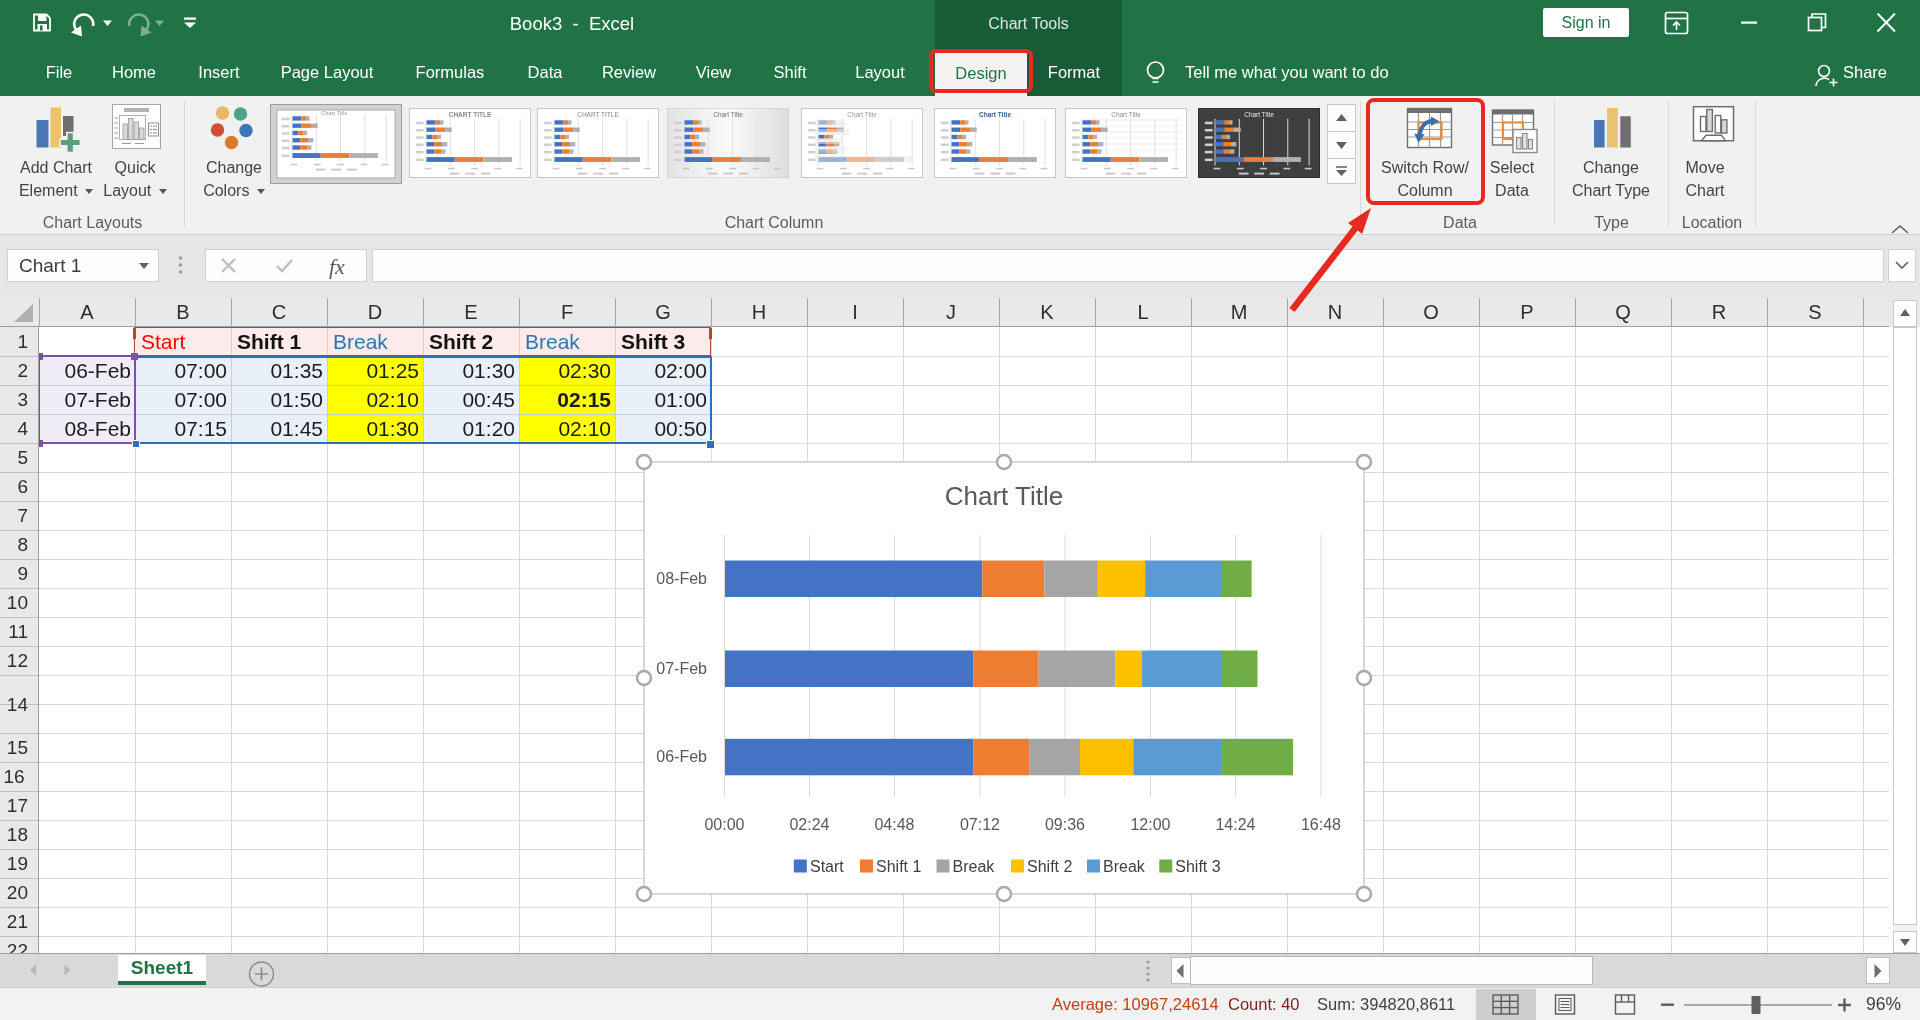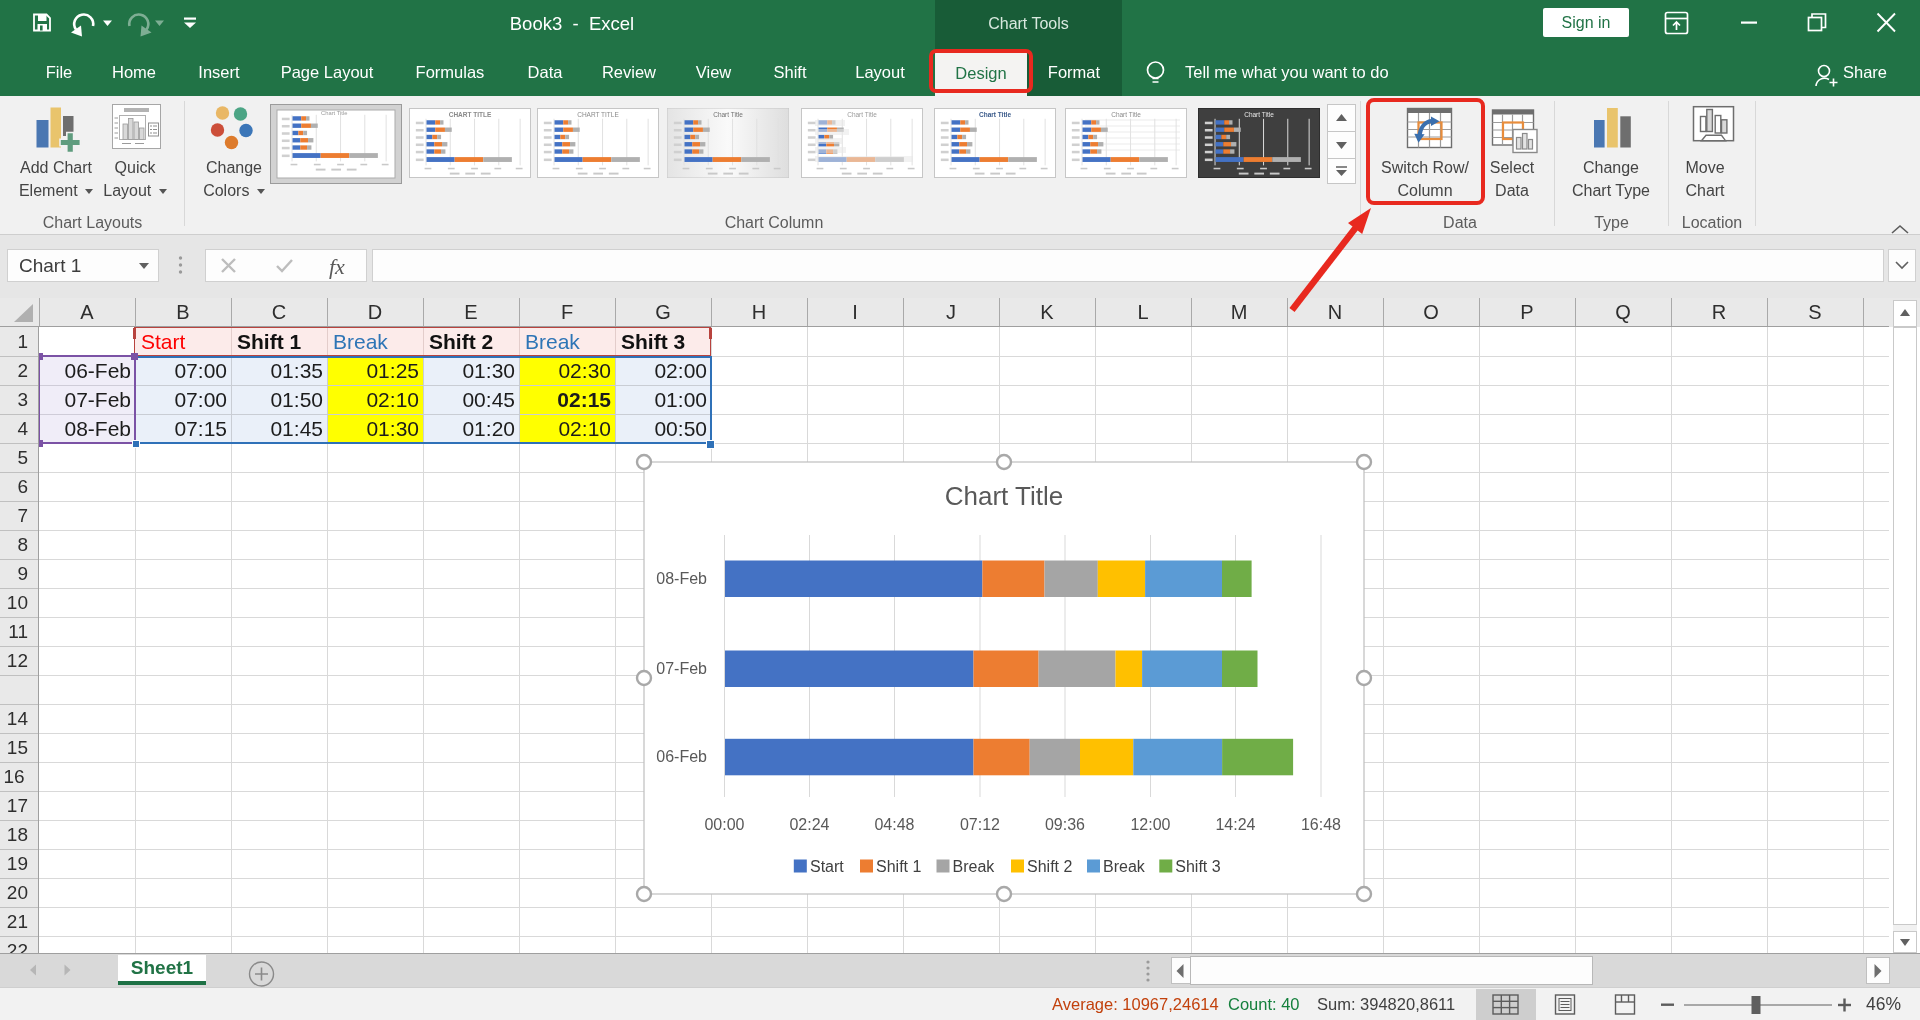--- a/index.html
+++ b/index.html
@@ -546,21 +546,21 @@
     <div class="rh" style="top:232px;">9</div>
       <div class="rhline" style="top:261px;"></div>
     <div class="rh" style="top:261px;">10</div>
       <div class="rhline" style="top:290px;"></div>
     <div class="rh" style="top:290px;">11</div>
       <div class="rhline" style="top:319px;"></div>
     <div class="rh" style="top:319px;">12</div>
       <div class="rhline" style="top:348px;"></div>
     <div class="rh" style="top:348px;padding-left:38px;">13</div>
       <div class="rhline" style="top:377px;"></div>
-    <div class="rh" style="top:377px;">14</div>
+    <div class="rh" style="top:363px;">14</div>
       <div class="rhline" style="top:406px;"></div>
     <div class="rh" style="top:406px;">15</div>
       <div class="rhline" style="top:435px;"></div>
     <div class="rh" style="top:435px;text-align:center;">16</div>
       <div class="rhline" style="top:464px;"></div>
     <div class="rh" style="top:464px;">17</div>
       <div class="rhline" style="top:493px;"></div>
     <div class="rh" style="top:493px;">18</div>
       <div class="rhline" style="top:522px;"></div>
     <div class="rh" style="top:522px;">19</div>
@@ -669,23 +669,23 @@
       </g>
     <rect x="1171.5" y="3.5" width="19" height="26" fill="#fdfdfd" stroke="#c0c0c0"></rect>
     <polygon points="1183.5,10 1183.5,24 1176.5,17" fill="#6e6e6e"></polygon>
     <rect x="1190.5" y="2.5" width="402" height="28" fill="#fdfdfd" stroke="#b8b8b8"></rect>
     <rect x="1866.5" y="3.5" width="23" height="26" fill="#fdfdfd" stroke="#c0c0c0"></rect>
     <polygon points="1874.5,10 1874.5,24 1881.5,17" fill="#6e6e6e"></polygon>
   </svg>
 </div>
 <div class="abs" id="statusbar">
   <div class="abs" style="left:1052px;top:0;height:33px;line-height:33px;font-size:16.5px;color:#c2410c;">Average: 10967,24614</div>
-  <div class="abs" style="left:1228px;top:0;height:33px;line-height:33px;font-size:16.5px;color:#15803d;">Count: 40</div>
+  <div class="abs" style="left:1228px;top:0;height:33px;line-height:33px;font-size:16.5px;color:#7f1d1d;">Count: 40</div>
   <div class="abs" style="left:1317px;top:0;height:23px;line-height:33px;font-size:16.5px;color:#3f3f3f;">Sum: 394820,8611</div>
-  <div class="abs" style="left:1866px;top:0;height:33px;line-height:33px;font-size:17.5px;color:#3f3f3f;">46%</div>
+  <div class="abs" style="left:1866px;top:0;height:33px;line-height:33px;font-size:17.5px;color:#3f3f3f;">96%</div>
   <div class="abs" style="left:1476px;top:1px;width:60px;height:32px;background:#cecece;"></div>
   <svg class="abs" style="left:0;top:0;" width="1920" height="33">
     <g stroke="#5c5c5c" stroke-width="1.4" fill="none">
       <rect x="1493" y="7" width="25" height="19"></rect>
       <line x1="1493" y1="13.3" x2="1518" y2="13.3"></line>
         <line x1="1493" y1="19.6" x2="1518" y2="19.6"></line>
       <line x1="1501.3" y1="7" x2="1501.3" y2="26"></line>
         <line x1="1509.6" y1="7" x2="1509.6" y2="26"></line>
     </g>
     <g stroke="#5c5c5c" stroke-width="1.4" fill="none">

